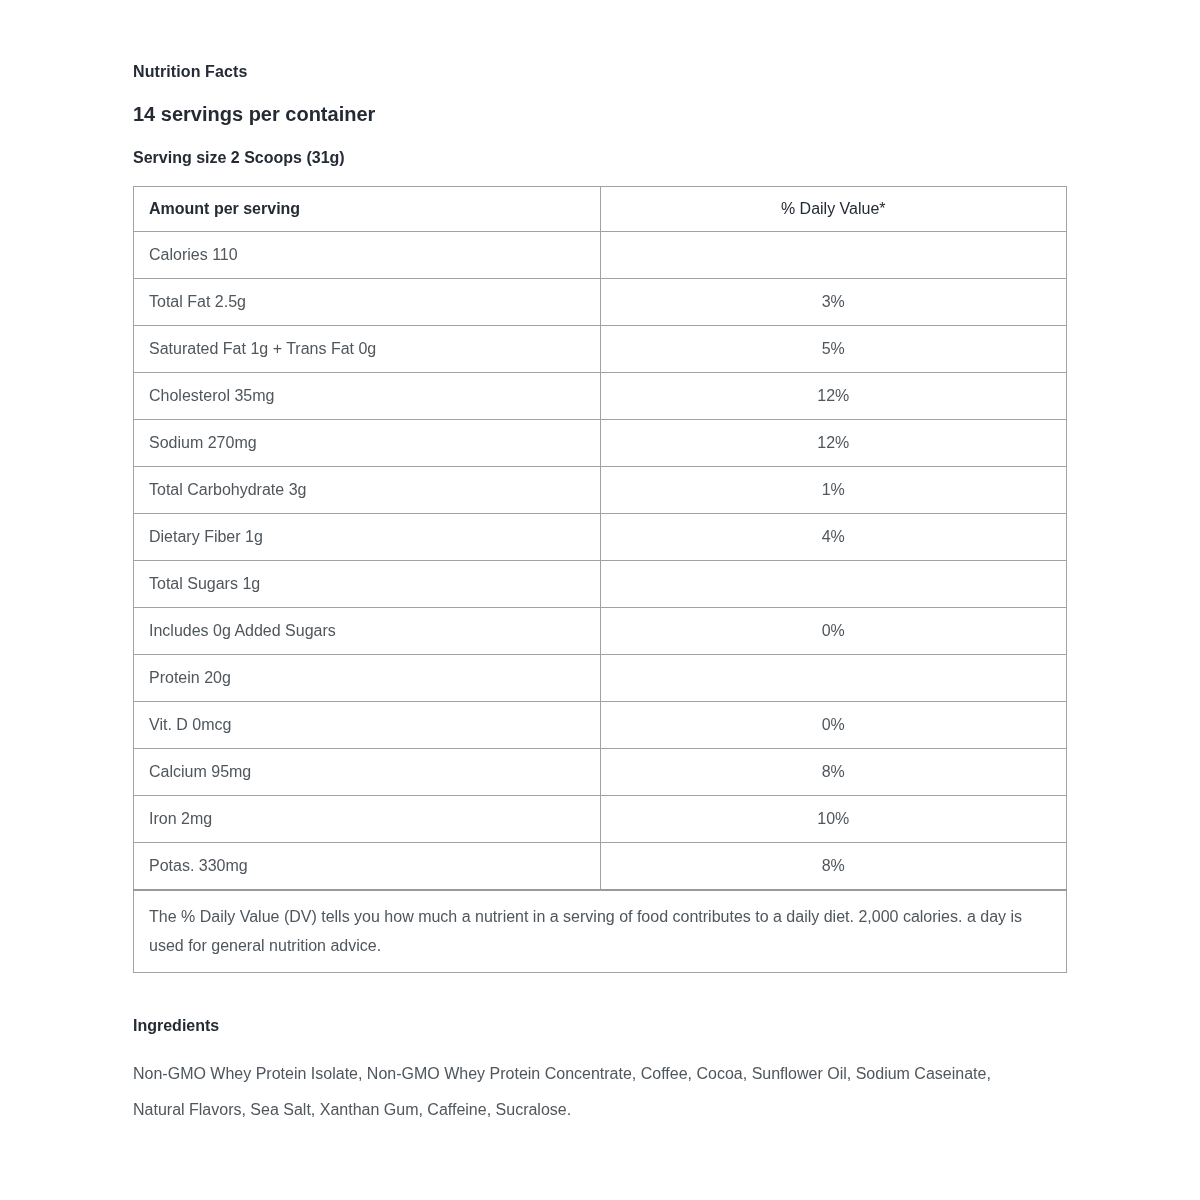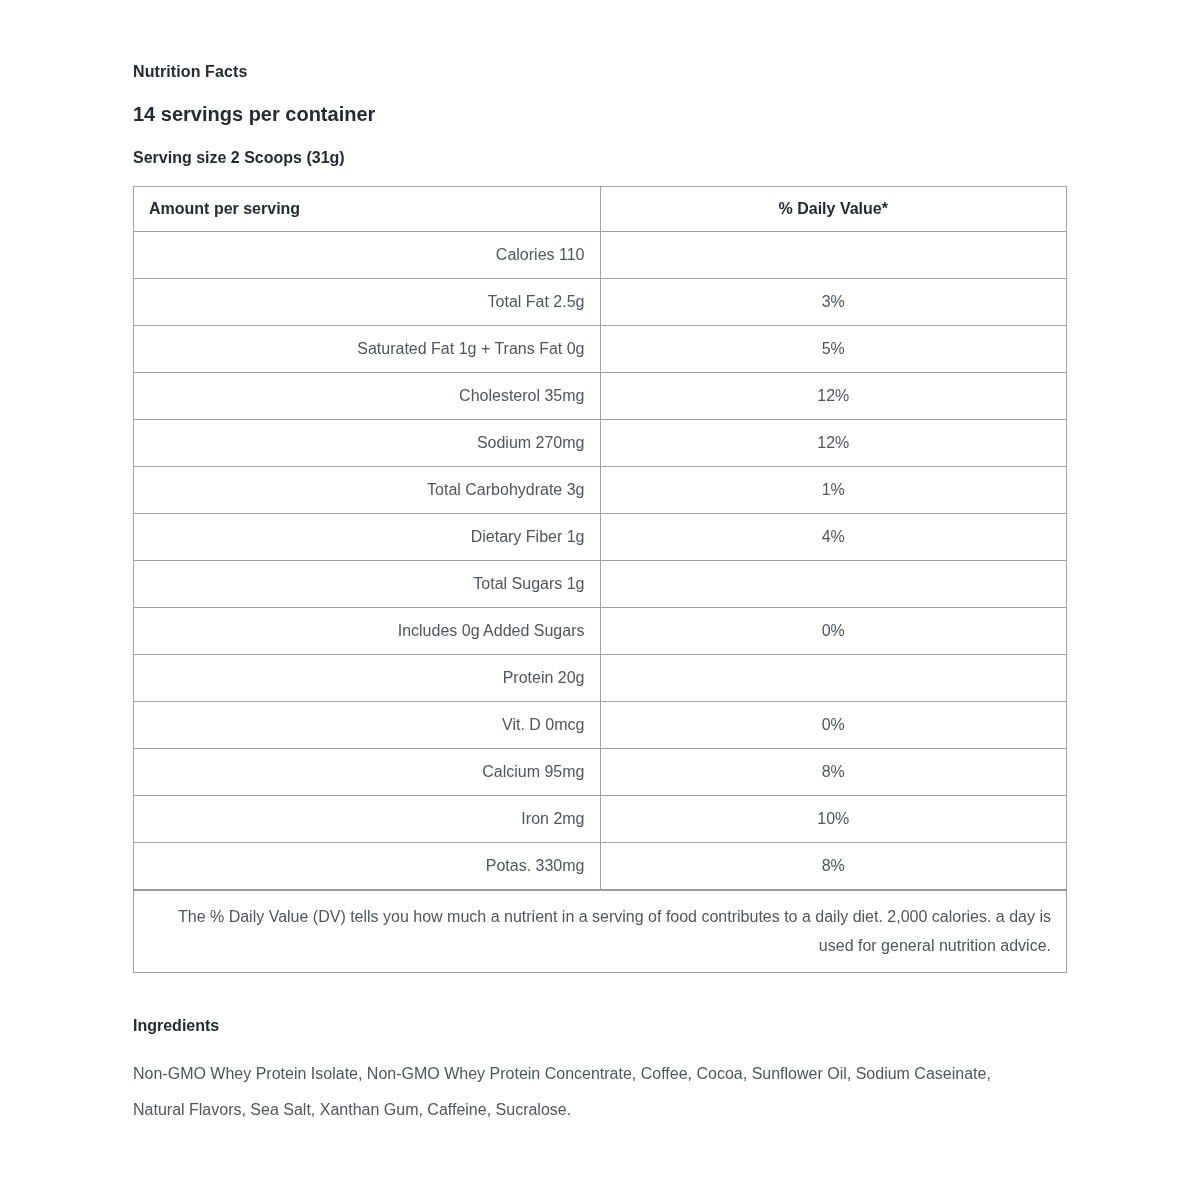--- a/index.html
+++ b/index.html
@@ -35,33 +35,32 @@
   }
   table.nutrition {
     width: 100%;
     border-collapse: collapse;
     table-layout: fixed;
   }
   table.nutrition th,
   table.nutrition td {
     border: 1px solid #a2a2a2;
     font-size: 16px;
-    text-align: right;
   }
   table.nutrition th.col-amount {
     width: 50%;
     text-align: left;
     padding: 13px 15px;
     font-weight: 700;
     color: #242b34;
   }
   table.nutrition th.col-dv {
     text-align: center;
     padding: 13px 15px;
-    font-weight: 700;
+    font-weight: 400;
     color: #242b34;
   }
   table.nutrition td.amount-cell {
     padding: 14px 15px;
     color: #4f565c;
     font-weight: 400;
   }
   table.nutrition td.dv-cell {
     padding: 14px 15px;
     text-align: center;

